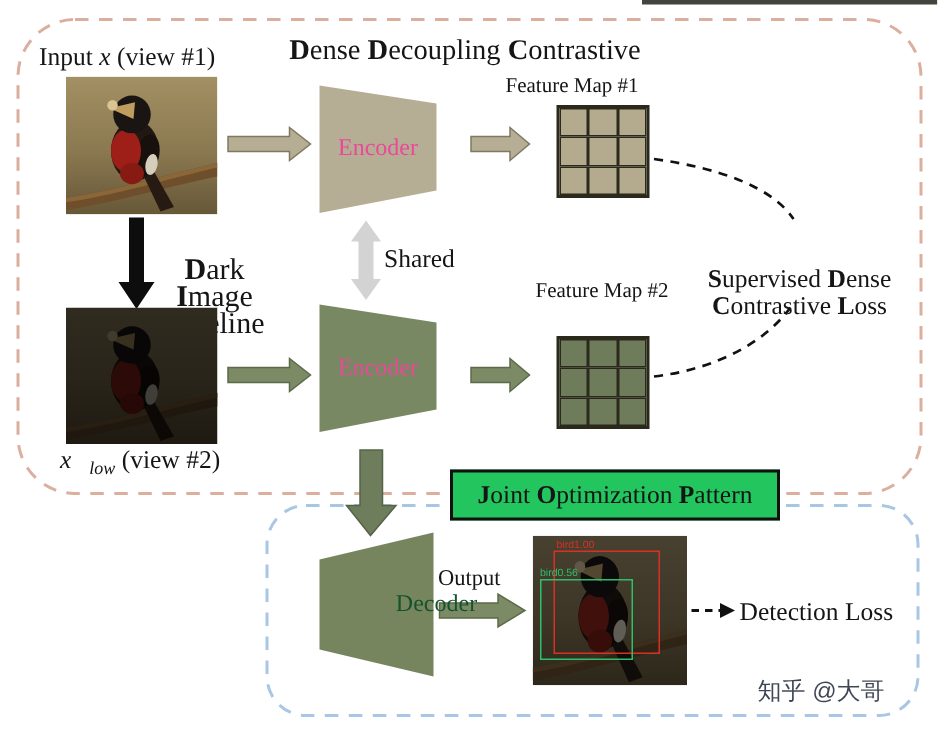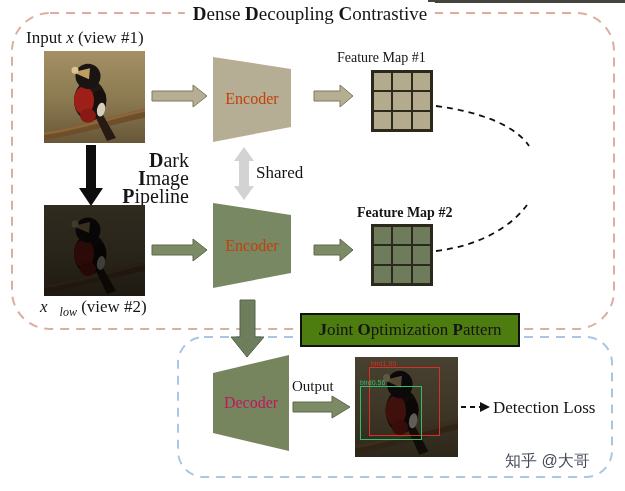--- a/index.html
+++ b/index.html
@@ -1,38 +1,38 @@
 <!DOCTYPE html>
 <html><head>
 <meta charset="utf-8">
 <style>
   html,body{margin:0;padding:0;background:#fff;}
   .stage{position:relative;width:625px;height:491px;background:#fff;overflow:hidden;
          font-family:"Liberation Serif","DejaVu Serif",serif;color:#151515;}
   .abs{position:absolute;}
   .b{font-weight:700;}
   .i{font-style:italic;}
-  .ctr{text-align:right;}
+  .ctr{text-align:center;margin-top:20px;}
   .whitebg{background:#fff;}
   .lbl17{font-size:17px;line-height:19px;}
   .lbl14{font-size:14px;line-height:16px;}
-  .shape-label{color:#c2410c;font-size:16px;text-align:center;}
+  .shape-label{color:#ec4899;font-size:16px;text-align:center;}
   .fmgrid{display:grid;grid-template-columns:repeat(3,1fr);grid-template-rows:repeat(3,1fr);
           width:62px;height:62px;border:2px solid #2a291c;box-sizing:border-box;}
   .fmgrid>div{border:1px solid #2a291c;}
   .fm1>div{background:#b4ab8f;}
   .fm2>div{background:#6e7c5b;}
   .birdimg{display:block;width:100%;height:100%;}
   .bird-dark{filter:brightness(0.30) saturate(0.9);}
   .bird-det{filter:brightness(0.45) saturate(0.85);}
   .detwrap{overflow:hidden;}
   .bbox{position:absolute;box-sizing:border-box;}
   .bbox-label{position:absolute;font-family:"Liberation Sans","DejaVu Sans",sans-serif;
               font-size:7px;line-height:7px;}
-  .joint-box{border:2px solid #111;background:#4d7c0f;display:flex;align-items:center;justify-content:center;
+  .joint-box{border:2px solid #111;background:#22c55e;display:flex;align-items:center;justify-content:center;
              font-size:17px;}
   .watermark{font-size:16px;color:#0f172a;opacity:.8;
              font-family:"Liberation Sans","DejaVu Sans",sans-serif;}
 </style>
 </head>
 <body>
 
 <div class="stage">
 
   <svg width="0" height="0" style="position:absolute" aria-hidden="true">
@@ -120,50 +120,54 @@
         <use href="#birdsym"></use>
       </svg>
   </div>
 
   <div class="abs lbl17" style="left:40px;top:297px;white-space:nowrap;">
     <span class="i">x</span><sub class="i" style="font-size:12px;margin-left:12px;">low</sub><span> (view #2)</span>
   </div>
 
   <div class="abs shape-label" style="left:213px;top:90px;width:78px;">Encoder</div>
   <div class="abs shape-label" style="left:213px;top:237px;width:78px;">Encoder</div>
-  <div class="abs shape-label" style="left:213px;top:394px;width:76px;color:#be185d;">Decoder</div>
+  <div class="abs shape-label" style="left:213px;top:394px;width:76px;color:#14532d;padding-left:40px;">Decoder</div>
 
   <div class="abs lbl17" style="left:256px;top:163px;white-space:nowrap;">Shared</div>
 
   <div class="abs lbl14" style="left:337px;top:50px;white-space:nowrap;">Feature Map #1</div>
   <div class="abs fmgrid fm1" style="left:371px;top:70px;">
     <div></div>
       <div></div>
       <div></div>
     <div></div>
       <div></div>
       <div></div>
     <div></div>
       <div></div>
       <div></div>
   </div>
 
-  <div class="abs lbl14" style="left:357px;top:205px;white-space:nowrap;font-weight:bold;">Feature Map #2</div>
+  <div class="abs lbl14" style="left:357px;top:187px;white-space:nowrap;">Feature Map #2</div>
   <div class="abs fmgrid fm2" style="left:371px;top:224px;">
     <div></div>
       <div></div>
       <div></div>
     <div></div>
       <div></div>
       <div></div>
     <div></div>
       <div></div>
       <div></div>
   </div>
 
+  <div class="abs ctr lbl17" style="left:448px;top:157px;width:170px;line-height:18px;">
+    <div><span class="b">S</span><span>upervised </span><span class="b">D</span><span>ense</span></div>
+    <div><span class="b">C</span><span>ontrastive </span><span class="b">L</span><span>oss</span></div>
+  </div>
 
   <div class="abs joint-box" style="left:300px;top:313px;width:216px;height:30px;">
     <span style="white-space:nowrap;"><span class="b">J</span><span>oint </span><span class="b">O</span><span>ptimization </span><span class="b">P</span><span>attern</span></span>
   </div>
 
   <div class="abs" style="left:292px;top:378px;font-size:15px;white-space:nowrap;">Output</div>
 
   <div class="abs detwrap" style="left:355px;top:357px;width:103px;height:100px;">
     <svg class="birdimg bird-det" viewBox="0 0 101 91" preserveAspectRatio="none">
         <use href="#birdsym"></use>

